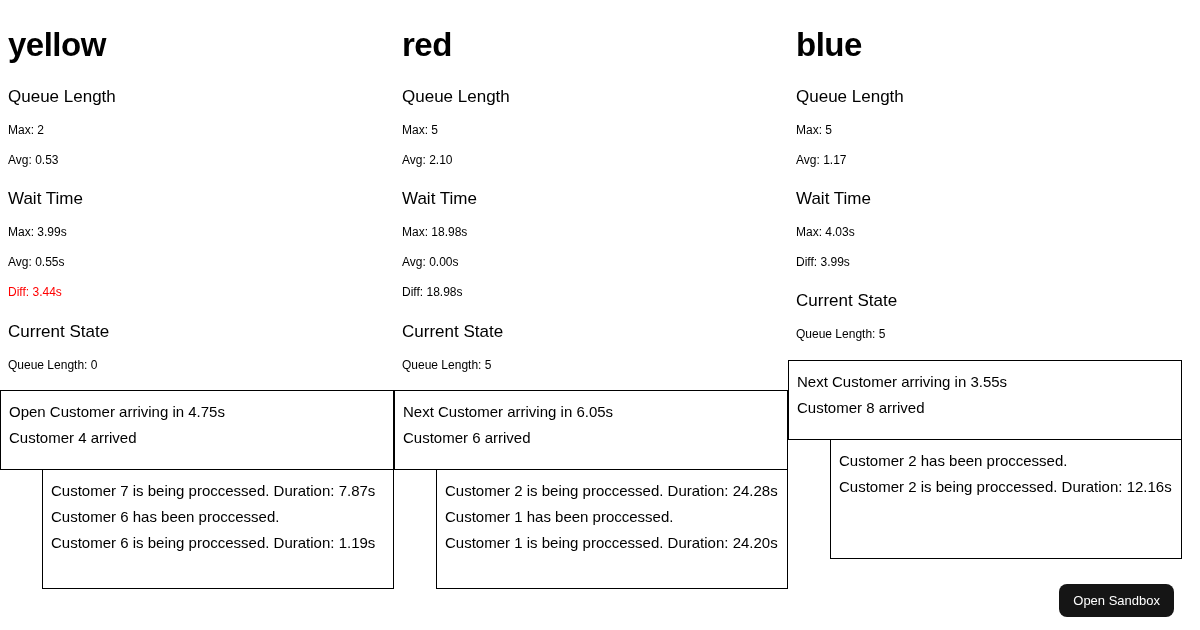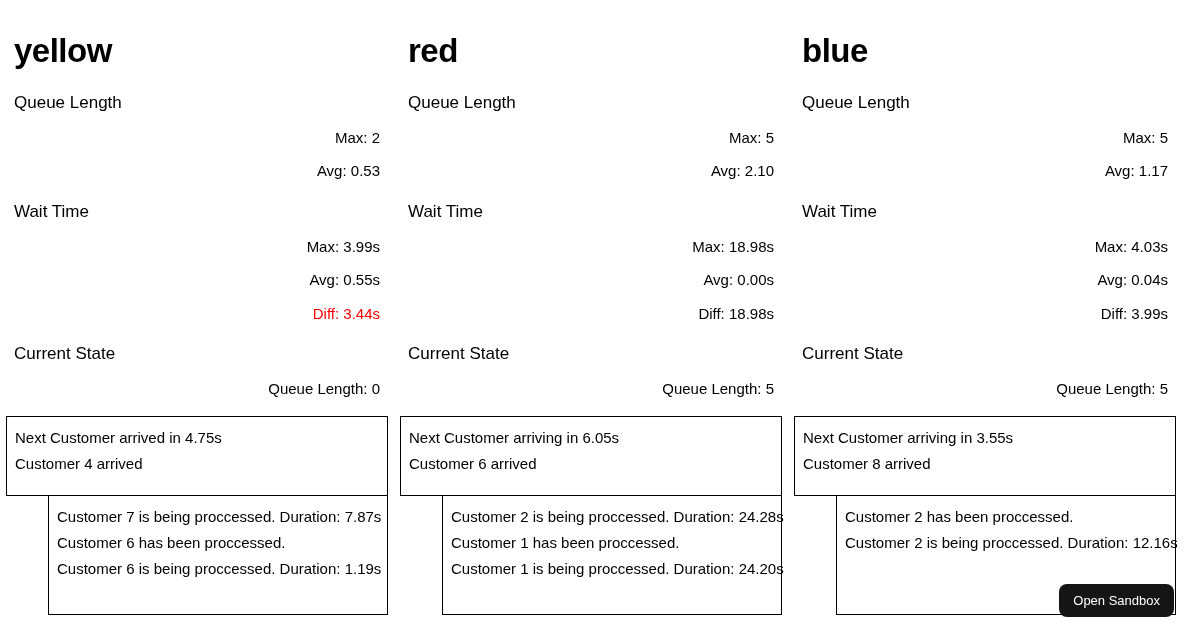--- a/index.html
+++ b/index.html
@@ -17,44 +17,43 @@
   }
   .board {
     display: flex;
     width: 1200px;
     height: 630px;
     box-sizing: border-box;
   }
   .column {
     width: 394px;
     box-sizing: border-box;
-    padding: 6px;
+    padding: 0;
     position: relative;
   }
   .col-pad {
     padding-left: 8px;
     padding-right: 8px;
   }
   .col-title {
     font-size: 33px;
     font-weight: bold;
     margin: 25px 0 0 0;
     line-height: 1.2;
     letter-spacing: -0.5px;
   }
   .section-head {
     font-size: 17px;
     font-weight: normal;
     margin: 22px 0 0 0;
   }
   .stat {
-    font-size: 15px;
+    font-size: 12px;
     margin: 17px 0 0 0;
     line-height: 1.1;
-    text-align: right;
   }
   .stat.diff-alert {
     color: #ff0000;
   }
   .log-box {
     border: 1px solid #000000;
     box-sizing: border-box;
     margin-top: 18px;
     padding: 10px 8px 12px 8px;
     min-height: 80px;
@@ -106,21 +105,21 @@
         <p class="stat">Max: 2</p>
         <p class="stat">Avg: 0.53</p>
         <h2 class="section-head">Wait Time</h2>
         <p class="stat">Max: 3.99s</p>
         <p class="stat">Avg: 0.55s</p>
         <p class="stat diff-alert">Diff: 3.44s</p>
         <h2 class="section-head">Current State</h2>
         <p class="stat">Queue Length: 0</p>
       </div>
       <div class="log-box">
-        <p class="log-line">Next Customer arrived in 4.75s</p>
+        <p class="log-line">Open Customer arriving in 4.75s</p>
         <p class="log-line">Customer 4 arrived</p>
       </div>
       <div class="log-box second">
         <p class="log-line">Customer 7 is being proccessed. Duration: 7.87s</p>
         <p class="log-line">Customer 6 has been proccessed.</p>
         <p class="log-line">Customer 6 is being proccessed. Duration: 1.19s</p>
       </div>
     </div>
   </div>
 
@@ -152,21 +151,20 @@
 
   <div class="column">
     <div class="stack">
       <div class="col-pad">
         <h1 class="col-title">blue</h1>
         <h2 class="section-head">Queue Length</h2>
         <p class="stat">Max: 5</p>
         <p class="stat">Avg: 1.17</p>
         <h2 class="section-head">Wait Time</h2>
         <p class="stat">Max: 4.03s</p>
-        <p class="stat">Avg: 0.04s</p>
         <p class="stat">Diff: 3.99s</p>
         <h2 class="section-head">Current State</h2>
         <p class="stat">Queue Length: 5</p>
       </div>
       <div class="log-box">
         <p class="log-line">Next Customer arriving in 3.55s</p>
         <p class="log-line">Customer 8 arrived</p>
       </div>
       <div class="log-box second">
         <p class="log-line">Customer 2 has been proccessed.</p>

